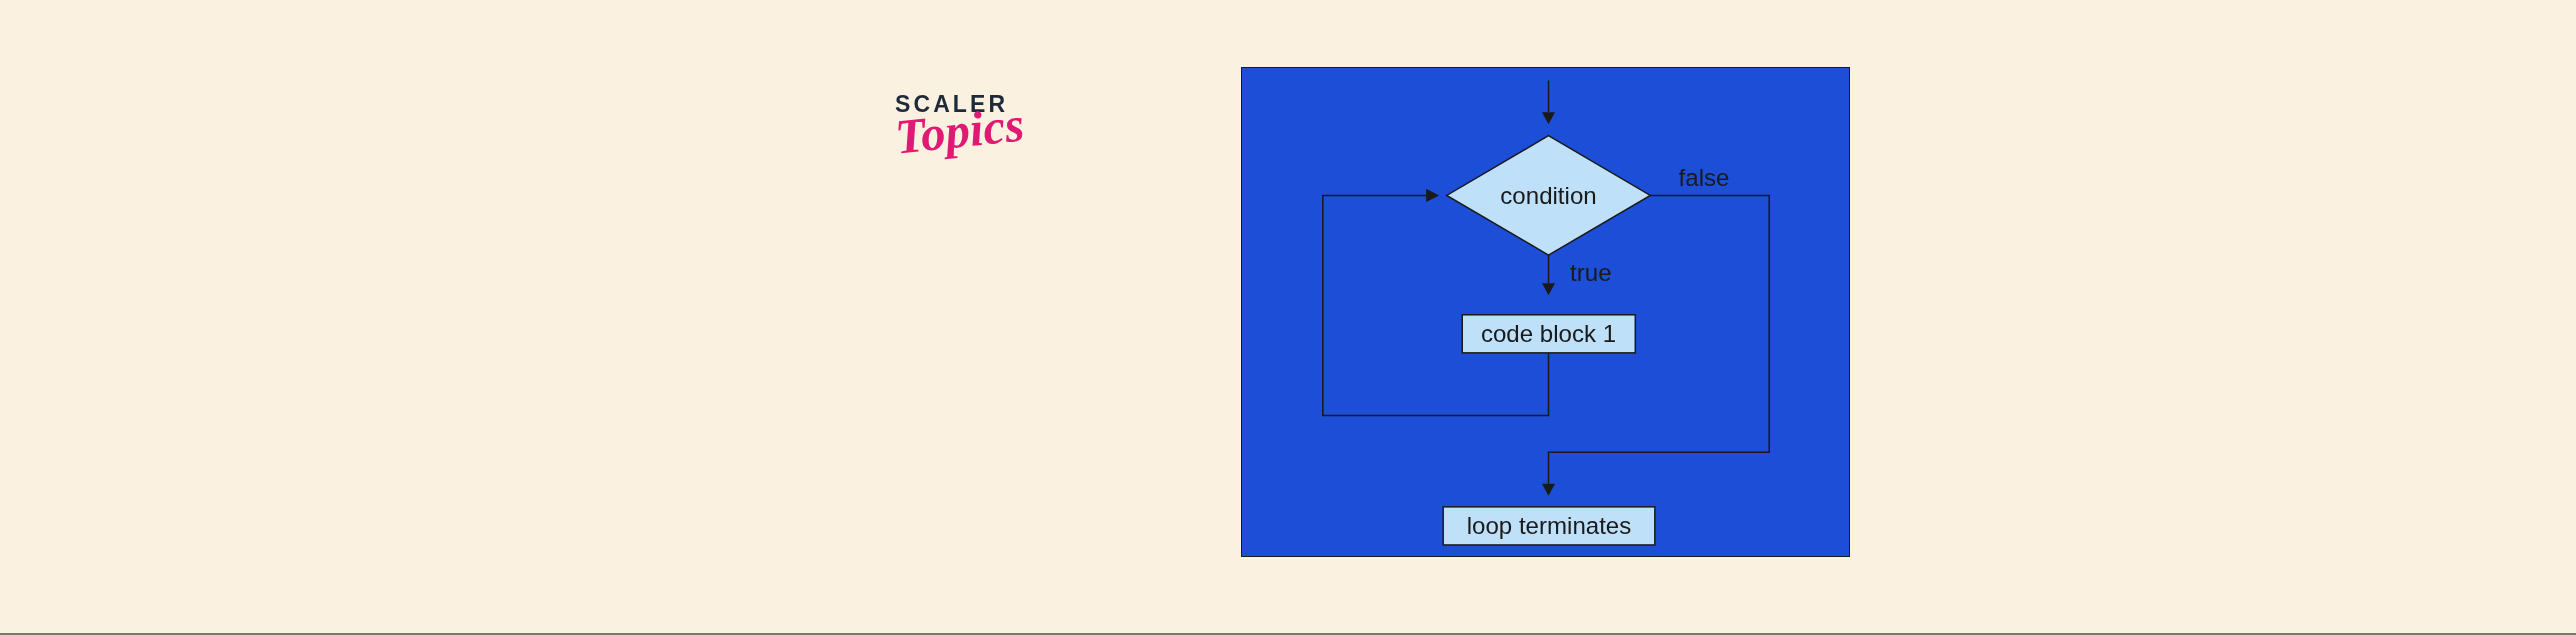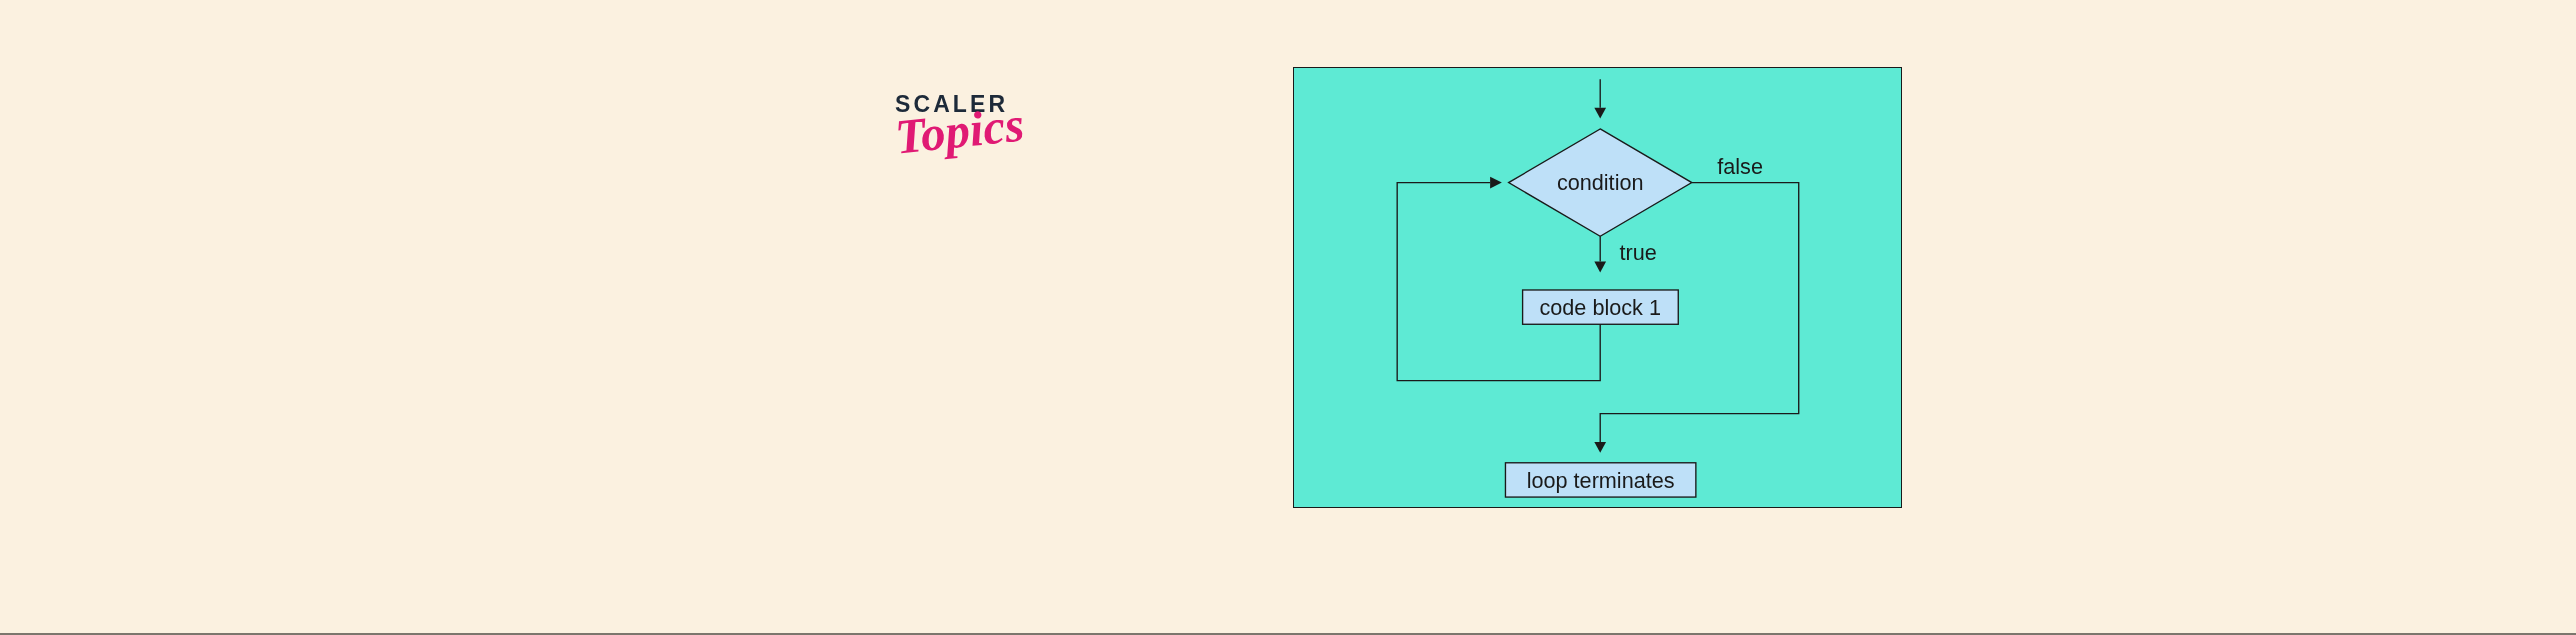--- a/index.html
+++ b/index.html
@@ -41,25 +41,25 @@
     line-height: 1;
     margin-top: -3.1px;
     margin-left: -2.1px;
     transform: rotate(-6deg);
     transform-origin: left top;
   }
 
   
   .flow-canvas {
     position: absolute;
-    left: 1293px;
+    left: 1241px;
     top: 67px;
     width: 609px;
-    height: 441px;
-    background: #5eead4;
+    height: 490px;
+    background: #1d4ed8;
     border: 1.5px solid #1A1A1A;
     box-sizing: border-box;
   }
   .flow-canvas svg {
     position: absolute;
     left: 0;
     top: 0;
     width: 100%;
     height: 100%;
   }

